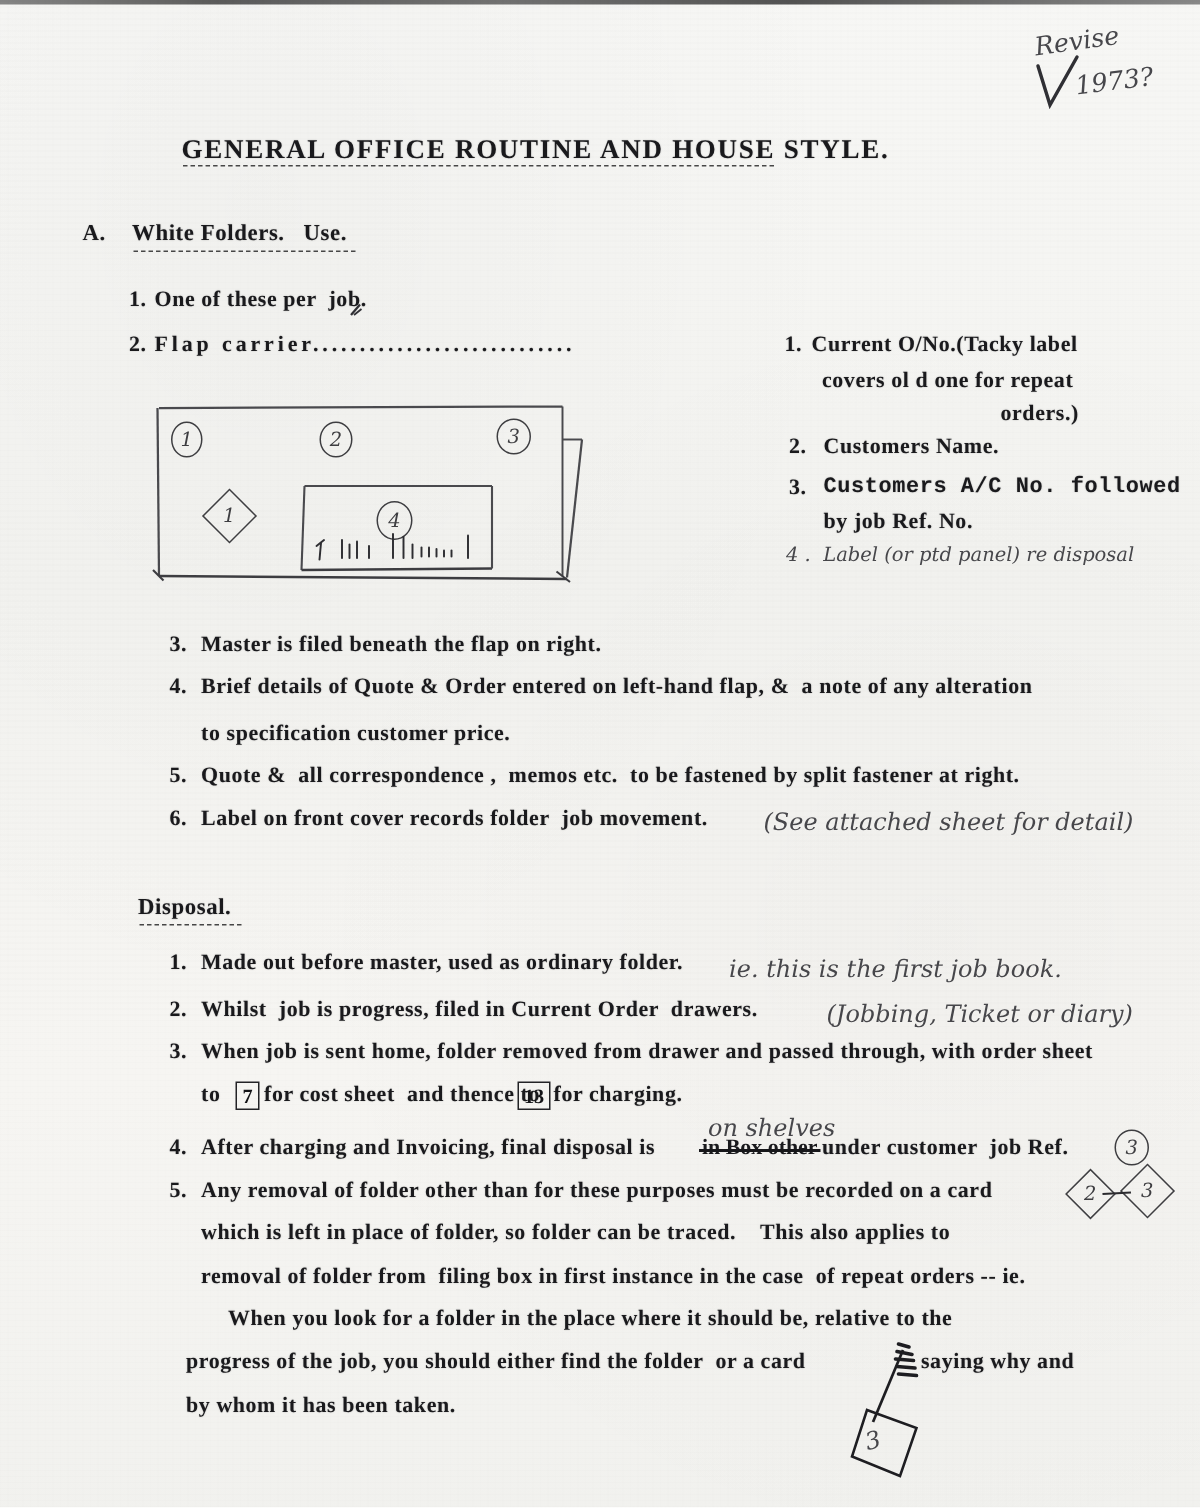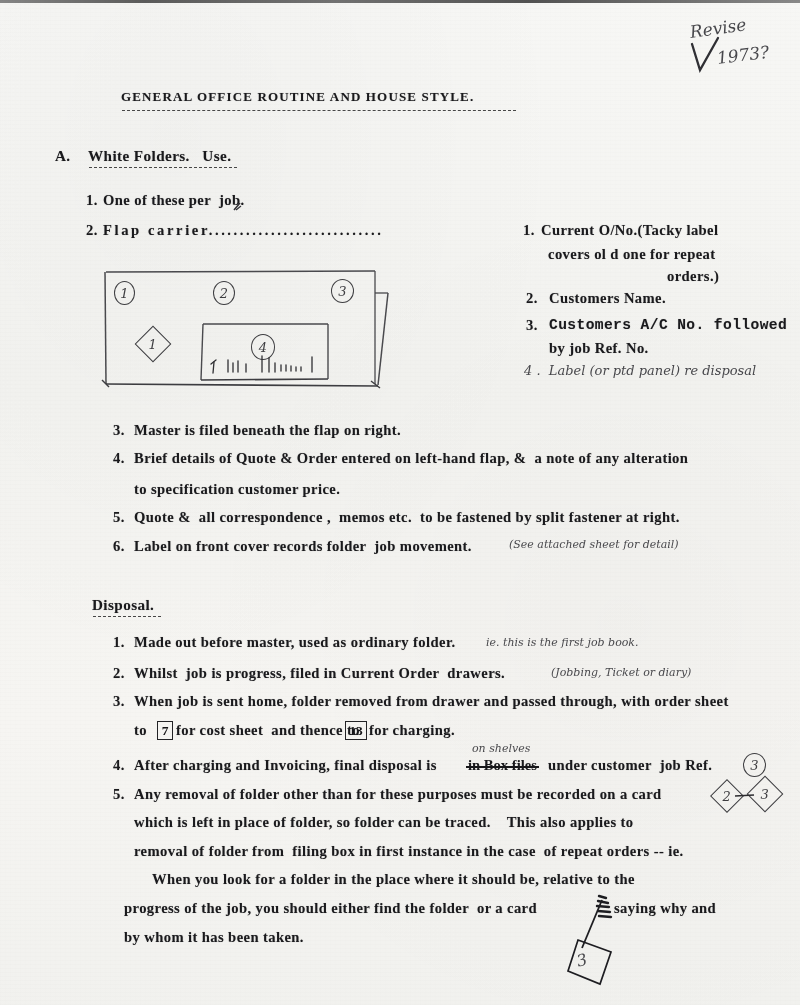--- a/index.html
+++ b/index.html
@@ -44,21 +44,21 @@
   .tw {
     position: absolute;
     font-family: "Liberation Serif", serif;
     font-weight: 700;
     color: #1a1a1d;
     letter-spacing: .4px;
     white-space: pre;
     text-shadow: 0 0 1px rgba(40,40,40,.30);
   }
   .title {
-    font-size: 13px;
+    font-size: 18px;
     letter-spacing: 1.15px;
   }
   .t-under {
     position: absolute;
     border-bottom: 1.6px dashed #2a2a2a;
     opacity: .85;
   }
   .body14 { font-size: 14.6px; }
   .body15 { font-size: 15.2px; }
 
@@ -67,21 +67,21 @@
     position: absolute;
     font-family: "DejaVu Serif", serif;
     font-style: italic;
     color: #303035;
     white-space: pre;
     transform-origin: left center;
     opacity: .88;
   }
   .hw-lg { font-size: 17px; }
   .hw-md { font-size: 13px; }
-  .hw-sm { font-size: 11px; }
+  .hw-sm { font-size: 16px; }
 
   
   .boxnum {
     position: absolute;
     border: 1.5px solid #232326;
     font-family: "Liberation Serif", serif;
     font-weight: 700;
     font-size: 13.5px;
     text-align: center;
     line-height: 17px;
@@ -256,21 +256,21 @@
   <div class="tw body14" style="left:113px; top:693px;">3.</div>
   <div class="tw body14" style="left:134px; top:693px;">When job is sent home, folder removed from drawer and passed through, with order sheet</div>
   <div class="tw body14" style="left:134px; top:722px;">to</div>
   <div class="boxnum" style="left:157px; top:721px; width:14px;">7</div>
   <div class="tw body14" style="left:176px; top:722px;">for cost sheet  and thence to</div>
   <div class="boxnum" style="left:345px; top:721px; width:20px;">13</div>
   <div class="tw body14" style="left:369px; top:722px;">for charging.</div>
 
   <div class="tw body14" style="left:113px; top:757px;">4.</div>
   <div class="tw body14" style="left:134px; top:757px;">After charging and Invoicing, final disposal is</div>
-  <div class="struck" style="left:468px; top:757px;">in Box files</div>
+  <div class="struck" style="left:468px; top:757px;">in Box other</div>
   <div class="hw hw-sm" style="left:472px; top:742px;">on shelves</div>
   <div class="tw body14" style="left:548px; top:757px;">under customer  job Ref.</div>
   <div class="circ" style="left:743px; top:753px; width:21px; height:22px;">3</div>
 
   <div class="tw body14" style="left:113px; top:786px;">5.</div>
   <div class="tw body14" style="left:134px; top:786px;">Any removal of folder other than for these purposes must be recorded on a card</div>
   <div class="diam" style="left:715px; top:784px; width:22px; height:22px;">
       <span>2</span>
     </div>
   <div class="diam" style="left:752px; top:781px; width:24px; height:24px;">

